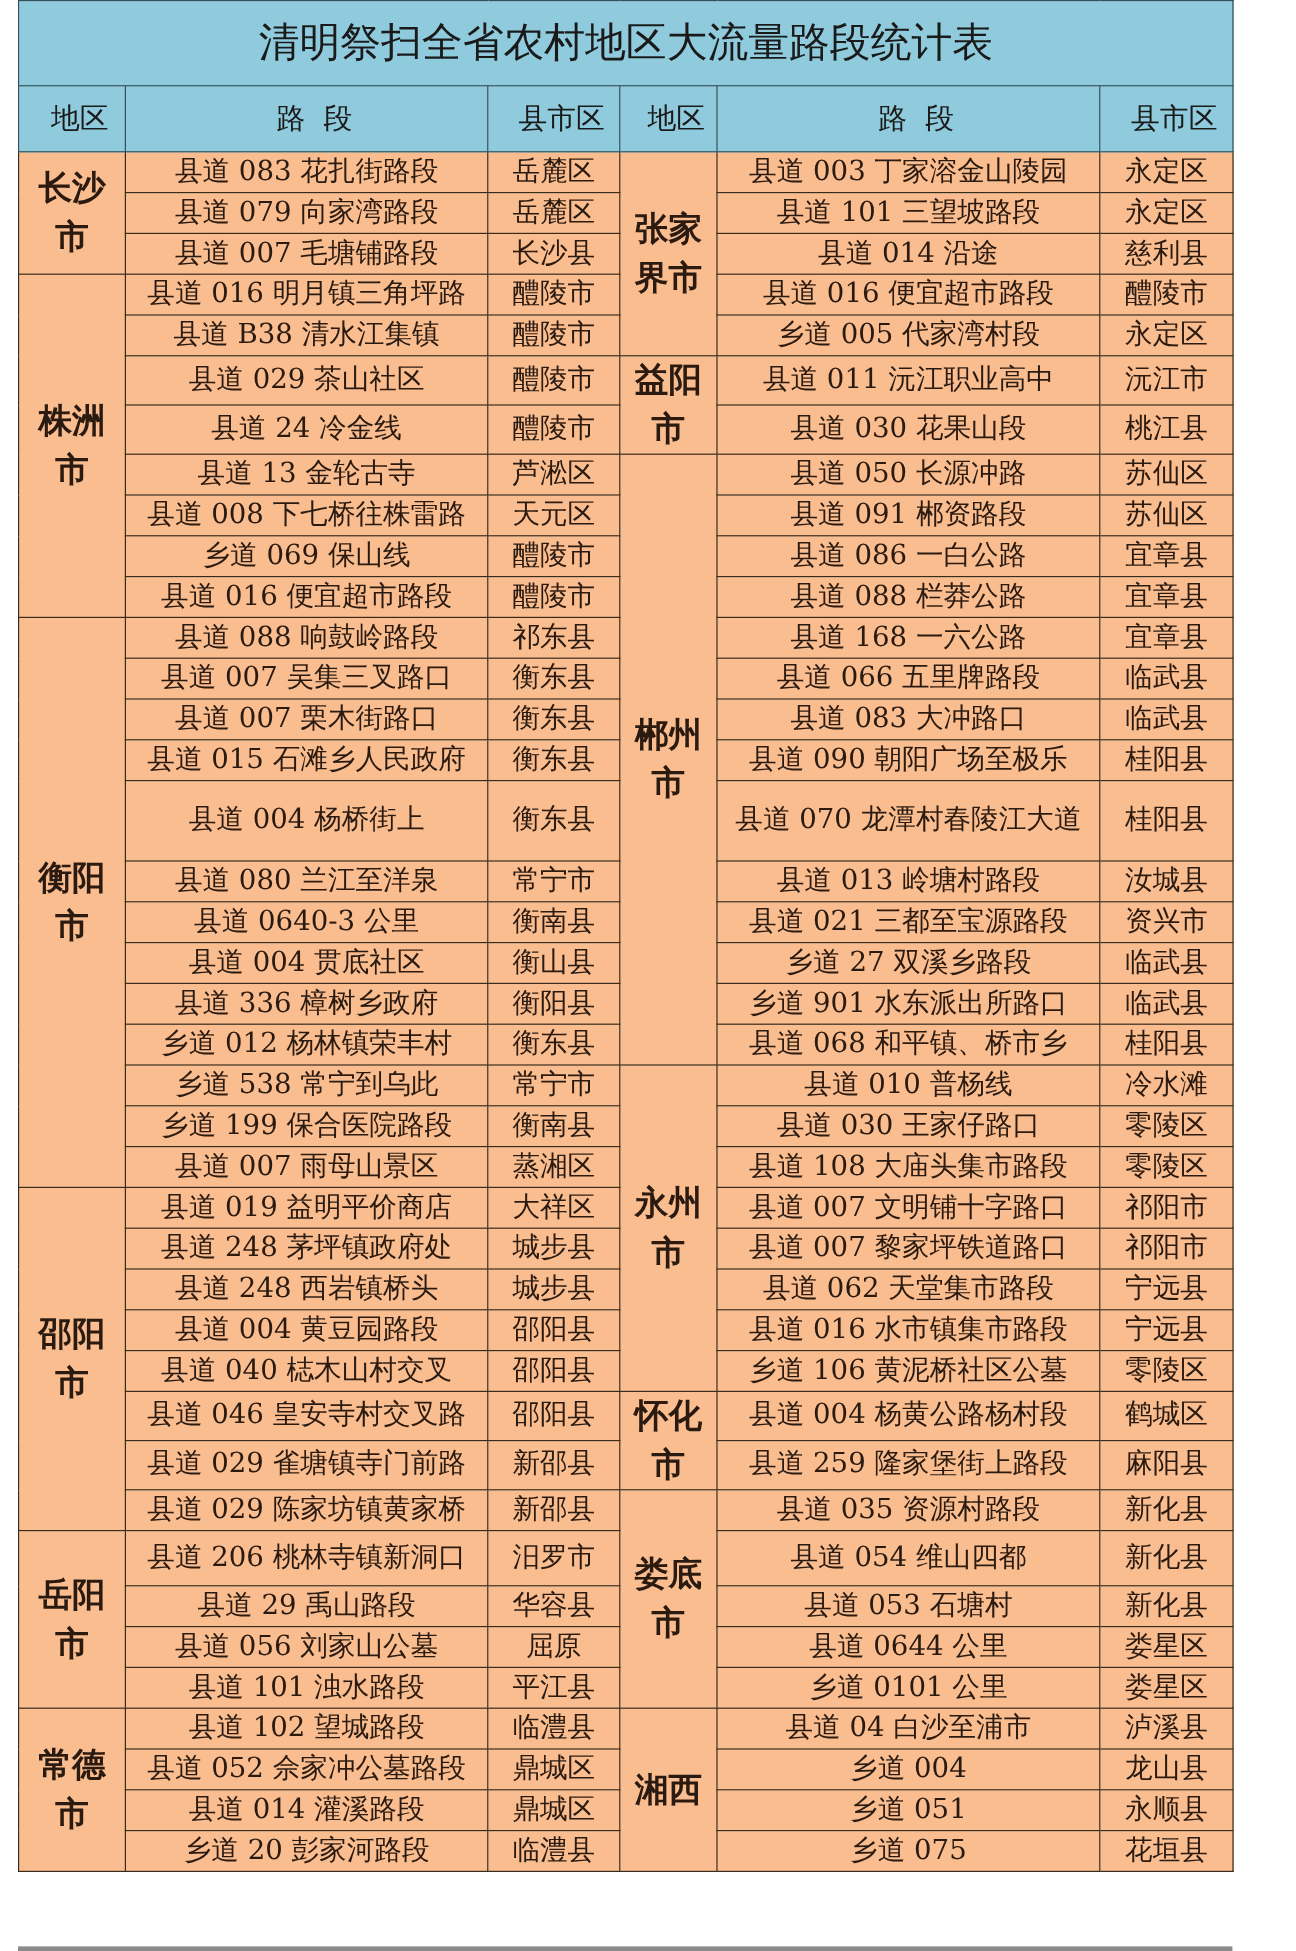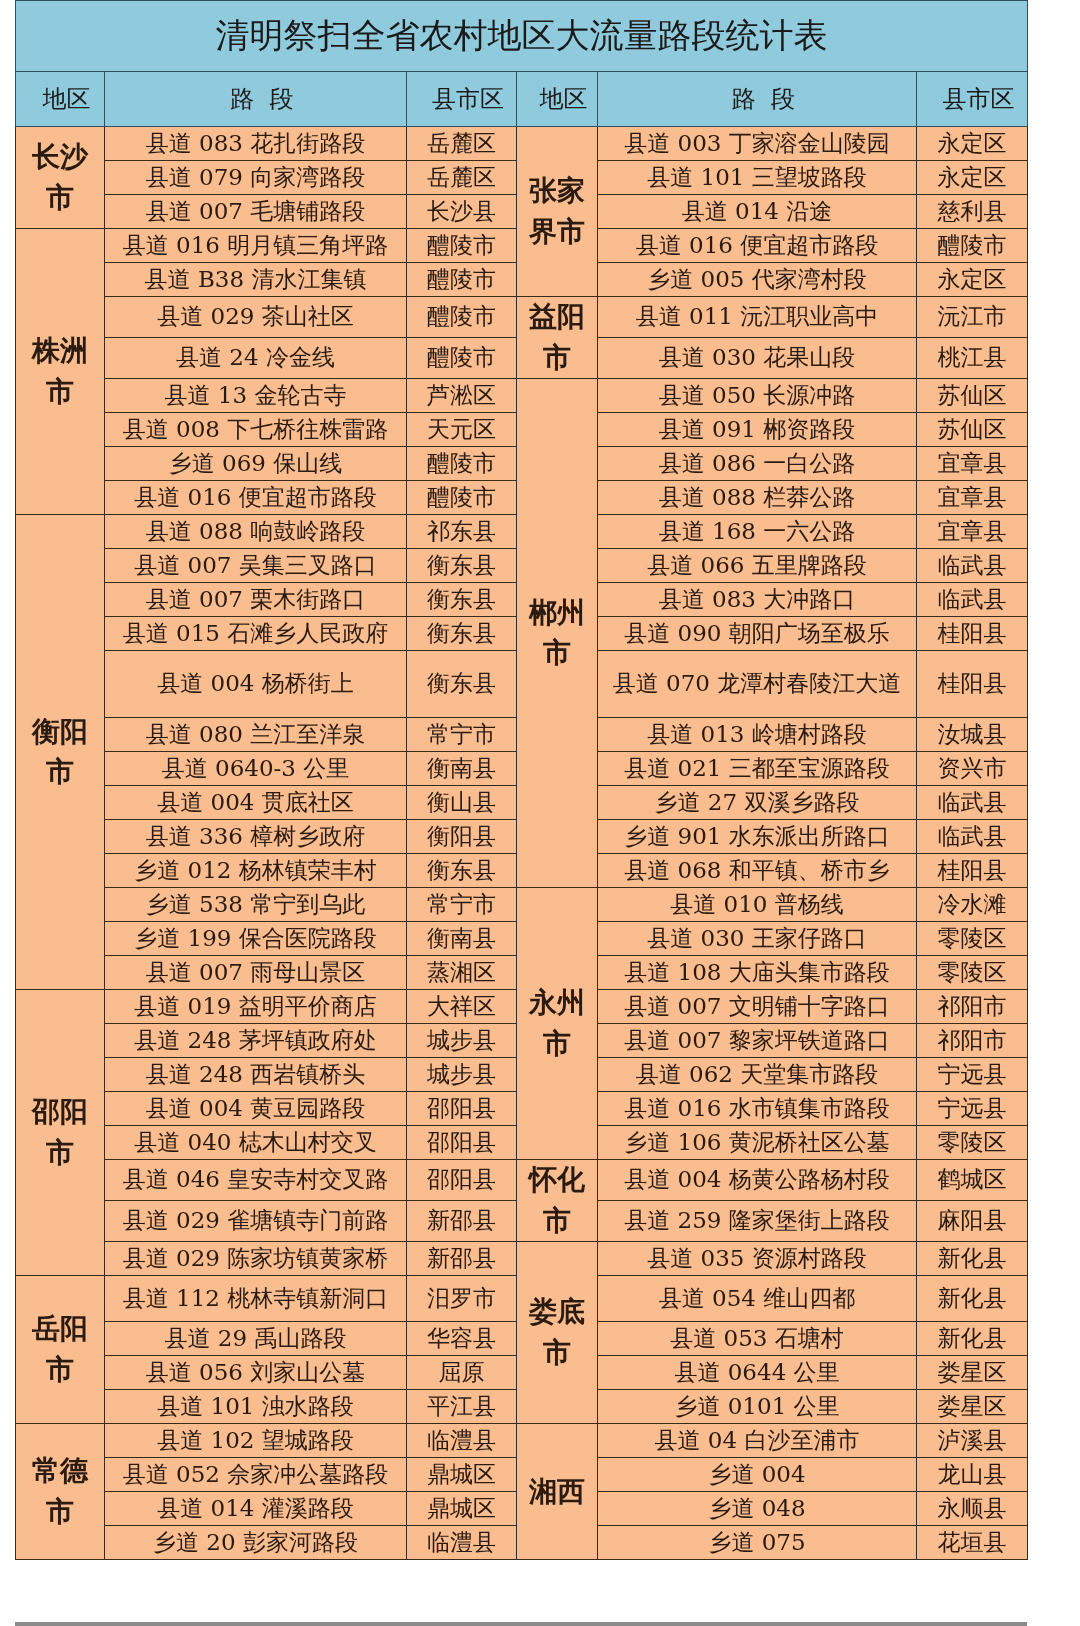--- a/index.html
+++ b/index.html
@@ -245,21 +245,21 @@
         </tr>
         <tr class="data">
           <td class="road ">县道 029 陈家坊镇黄家桥</td>
           <td class="">新邵县</td>
           <td class="region" rowspan="5"><span>娄底市</span></td>
           <td class="road ">县道 035 资源村路段</td>
           <td class="">新化县</td>
         </tr>
         <tr class="data">
           <td class="region" rowspan="4"><span>岳阳市</span></td>
-          <td class="road mid">县道 112 桃林寺镇新洞口</td>
+          <td class="road mid">县道 206 桃林寺镇新洞口</td>
           <td class="mid">汨罗市</td>
           <td class="road mid">县道 054 维山四都</td>
           <td class="mid">新化县</td>
         </tr>
         <tr class="data">
           <td class="road ">县道 29 禹山路段</td>
           <td class="">华容县</td>
           <td class="road ">县道 053 石塘村</td>
           <td class="">新化县</td>
         </tr>
@@ -285,21 +285,21 @@
         </tr>
         <tr class="data">
           <td class="road ">县道 052 佘家冲公墓路段</td>
           <td class="">鼎城区</td>
           <td class="road ">乡道 004</td>
           <td class="">龙山县</td>
         </tr>
         <tr class="data">
           <td class="road ">县道 014 灌溪路段</td>
           <td class="">鼎城区</td>
-          <td class="road ">乡道 048</td>
+          <td class="road ">乡道 051</td>
           <td class="">永顺县</td>
         </tr>
         <tr class="data">
           <td class="road ">乡道 20 彭家河路段</td>
           <td class="">临澧县</td>
           <td class="road ">乡道 075</td>
           <td class="">花垣县</td>
         </tr>
       </tbody>
   </table>

